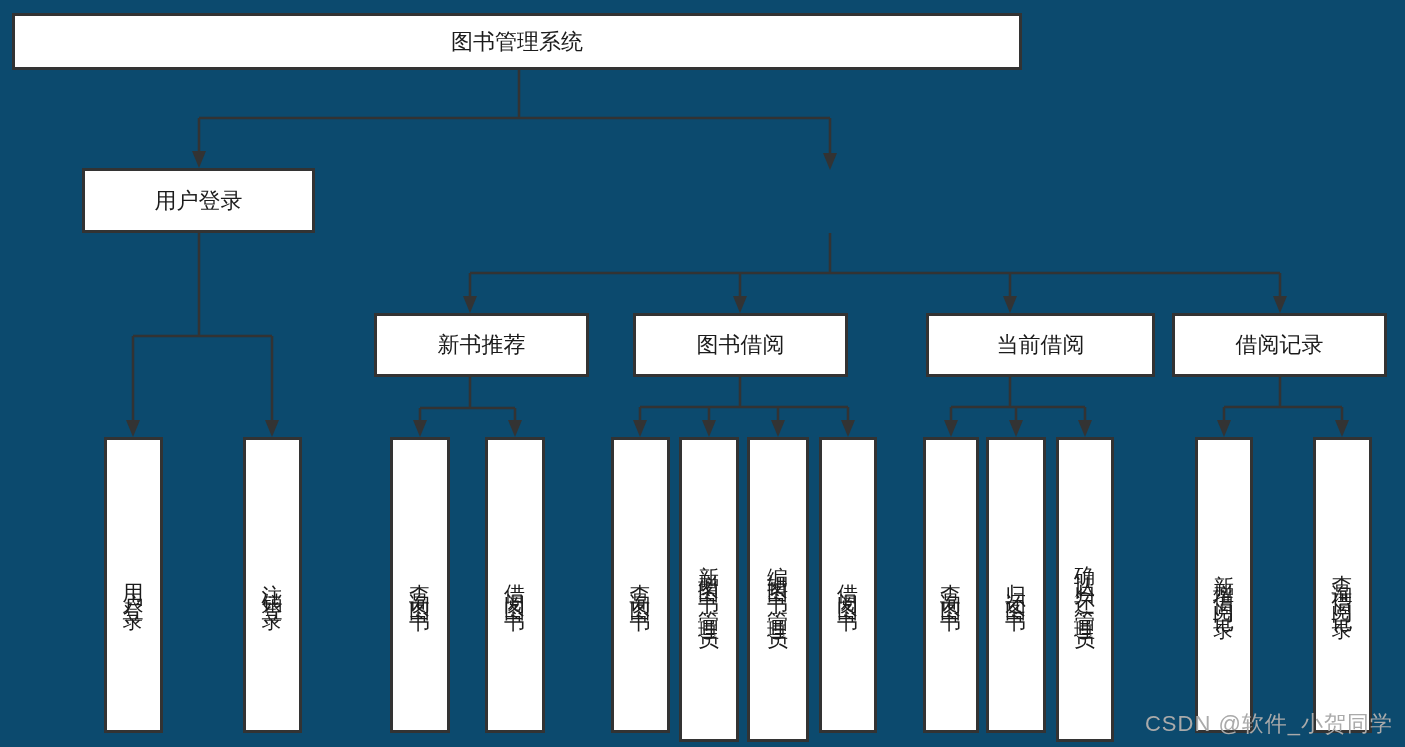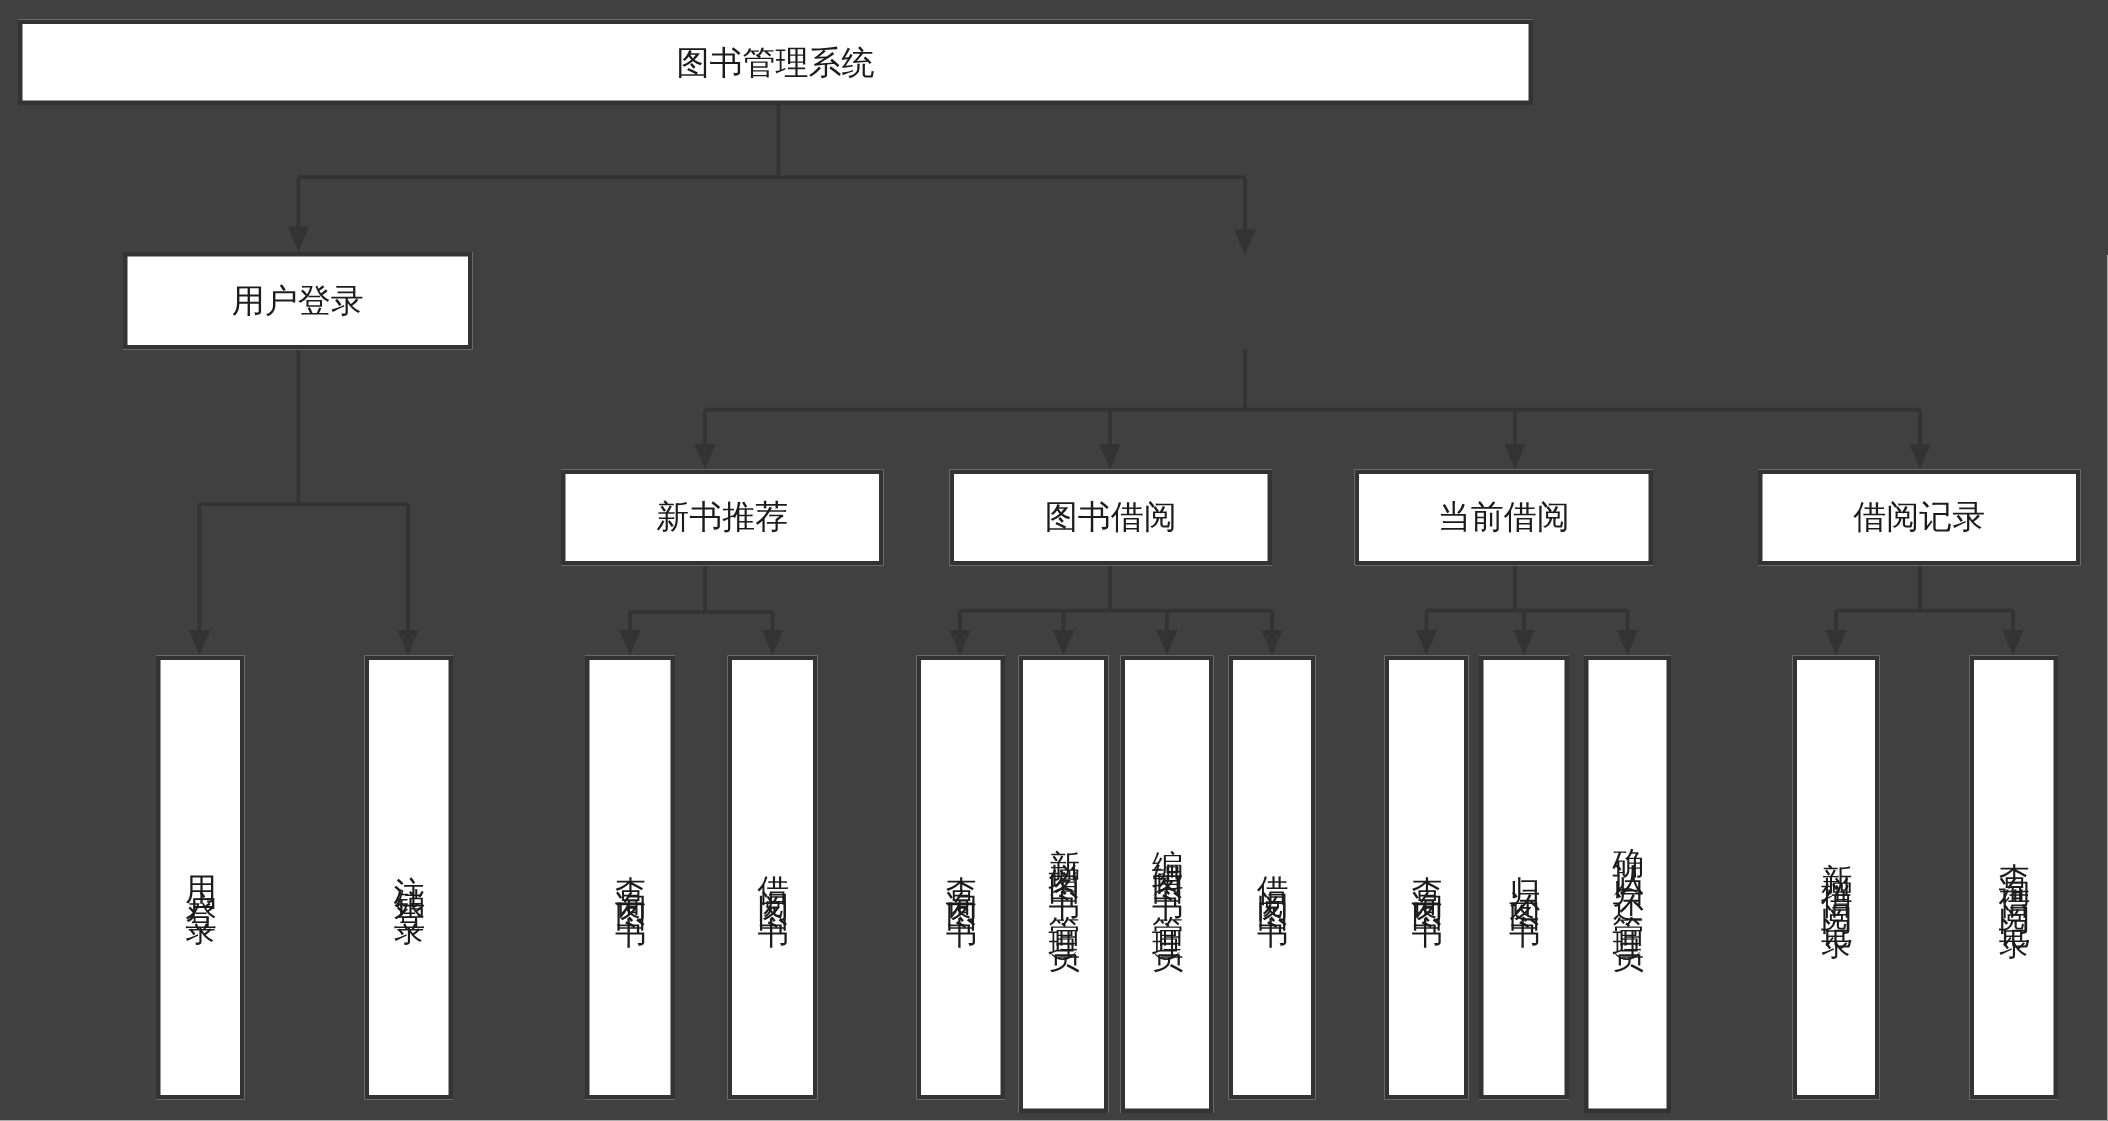--- a/index.html
+++ b/index.html
@@ -1,20 +1,20 @@
 <!DOCTYPE html>
 <html><head>
 <meta charset="utf-8">
 <style>
   html, body { margin: 0; padding: 0; background: #ffffff; }
   #canvas {
     position: relative;
     width: 1405px;
     height: 747px;
-    background: #404040;
+    background: #0c4a6e;
     font-family: "Liberation Sans", sans-serif;
     overflow: hidden;
   }
   #connectors {
     position: absolute;
     left: 0; top: 0;
     width: 1405px; height: 747px;
     z-index: 1;
   }
   .node {
@@ -84,35 +84,36 @@
       <polygon points="1335,420 1349,420 1342,437"></polygon>
     </g>
   </svg>
 
   <div class="node" style="left:12px;top:13px;width:1010px;height:57px">图书管理系统</div>
 
   <div class="node" style="left:82px;top:168px;width:233px;height:65px">用户登录</div>
 
   <div class="node" style="left:374px;top:313px;width:215px;height:64px">新书推荐</div>
   <div class="node" style="left:633px;top:313px;width:215px;height:64px">图书借阅</div>
-  <div class="node" style="left:903px;top:313px;width:199px;height:64px">当前借阅</div>
+  <div class="node" style="left:926px;top:313px;width:229px;height:64px">当前借阅</div>
   <div class="node" style="left:1172px;top:313px;width:215px;height:64px">借阅记录</div>
 
   <div class="node v" style="left:104px;top:437px;width:59px;height:296px">用户登录</div>
   <div class="node v" style="left:243px;top:437px;width:59px;height:296px">注销登录</div>
 
   <div class="node v" style="left:390px;top:437px;width:60px;height:296px">查询图书</div>
   <div class="node v" style="left:485px;top:437px;width:60px;height:296px">借阅图书</div>
 
   <div class="node v" style="left:611px;top:437px;width:59px;height:296px">查询图书</div>
   <div class="node v" style="left:679px;top:437px;width:60px;height:305px">新增图书（管理员）</div>
   <div class="node v" style="left:747px;top:437px;width:62px;height:305px">编辑图书（管理员）</div>
   <div class="node v" style="left:819px;top:437px;width:58px;height:296px">借阅图书</div>
 
   <div class="node v" style="left:923px;top:437px;width:56px;height:296px">查询图书</div>
   <div class="node v" style="left:986px;top:437px;width:60px;height:296px">归还图书</div>
   <div class="node v" style="left:1056px;top:437px;width:58px;height:305px">确认归还（管理员）</div>
 
   <div class="node v" style="left:1195px;top:437px;width:58px;height:296px">新增借阅记录</div>
   <div class="node v" style="left:1313px;top:437px;width:59px;height:296px">查询借阅记录</div>
 
+  <div id="watermark">CSDN @软件_小贺同学</div>
 
 </div>
 
 </body></html>

